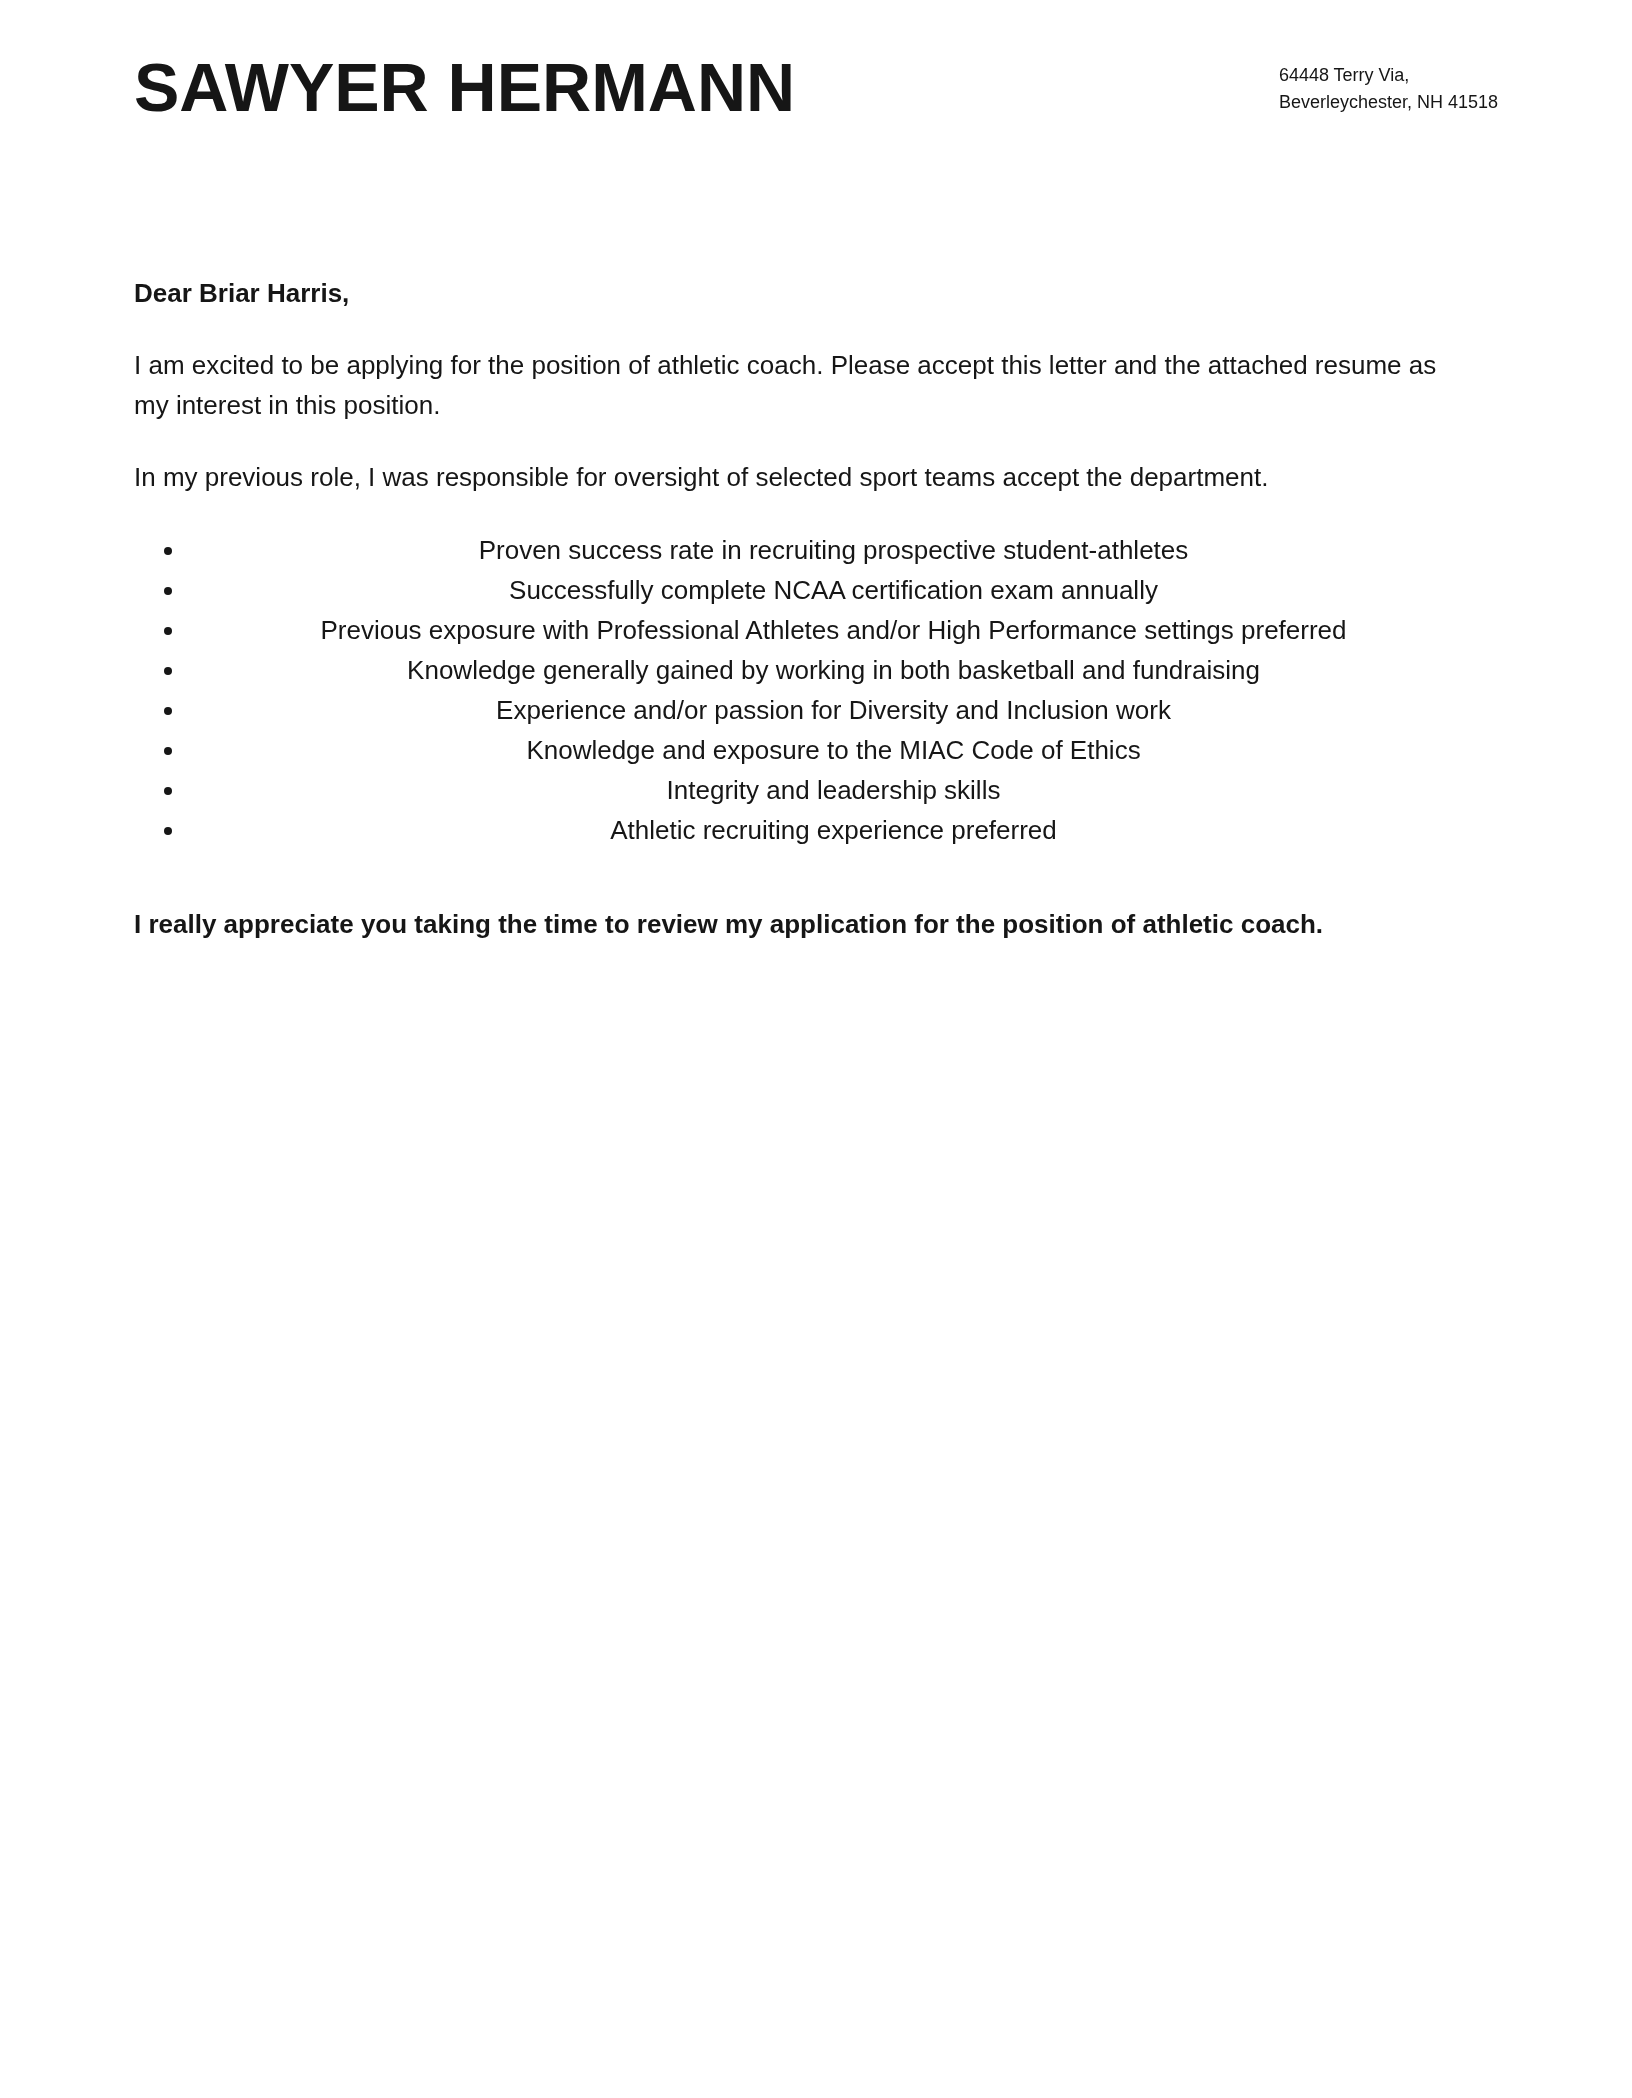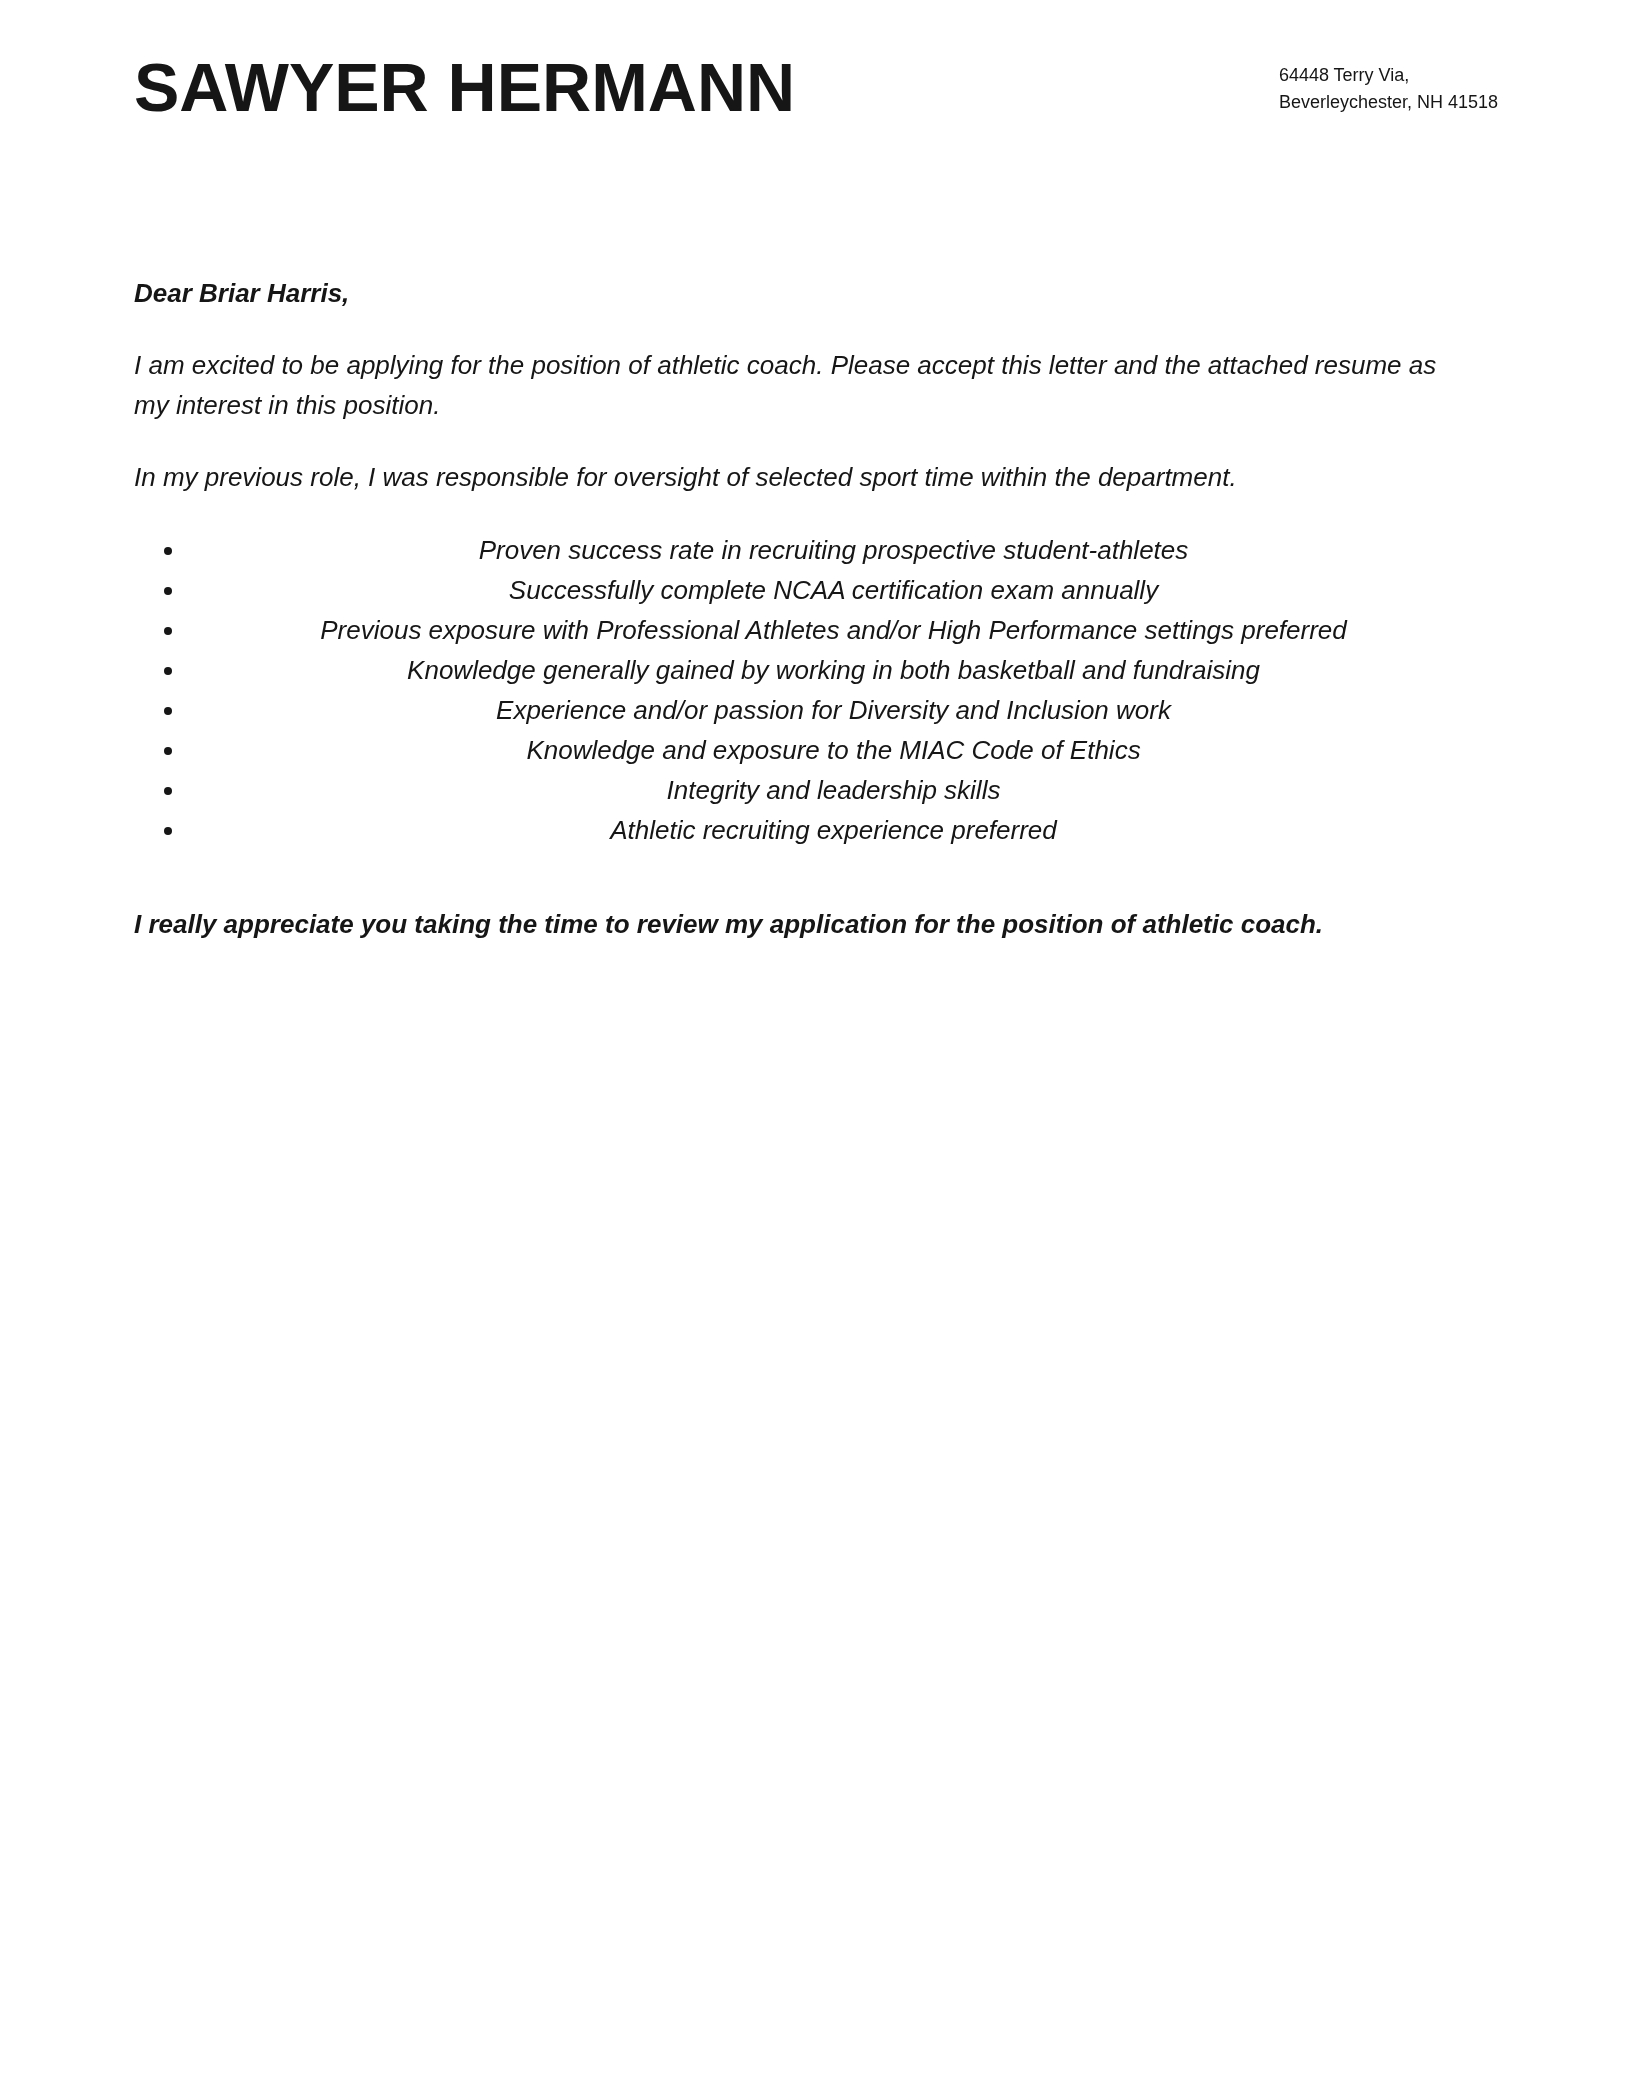--- a/index.html
+++ b/index.html
@@ -33,21 +33,20 @@
     font-size: 18px;
     line-height: 1.5;
     padding-top: 10px;
     text-align: left;
   }
   .letter-body {
     margin-top: 150px;
     font-size: 26px;
     line-height: 1.54;
     max-width: 1340px;
-    font-style: italic;
   }
   .salutation {
     font-weight: bold;
     margin-bottom: 32px;
   }
   .para {
     margin-bottom: 32px;
   }
   ul.qualifications {
     margin: 2px 0 54px 0;
@@ -79,21 +78,21 @@
       <div>Beverleychester, NH 41518</div>
     </div>
   </div>
 
   <div class="letter-body">
 
     <div class="salutation">Dear Briar Harris,</div>
 
     <p class="para">I am excited to be applying for the position of athletic coach. Please accept this letter and the attached resume as my interest in this position.</p>
 
-    <p class="para">In my previous role, I was responsible for oversight of selected sport time within the department.</p>
+    <p class="para">In my previous role, I was responsible for oversight of selected sport teams accept the department.</p>
 
 
     <ul class="qualifications">
       <li>Proven success rate in recruiting prospective student-athletes</li>
       <li>Successfully complete NCAA certification exam annually</li>
       <li>Previous exposure with Professional Athletes and/or High Performance settings preferred</li>
       <li>Knowledge generally gained by working in both basketball and fundraising</li>
       <li>Experience and/or passion for Diversity and Inclusion work</li>
       <li>Knowledge and exposure to the MIAC Code of Ethics</li>
       <li>Integrity and leadership skills</li>

